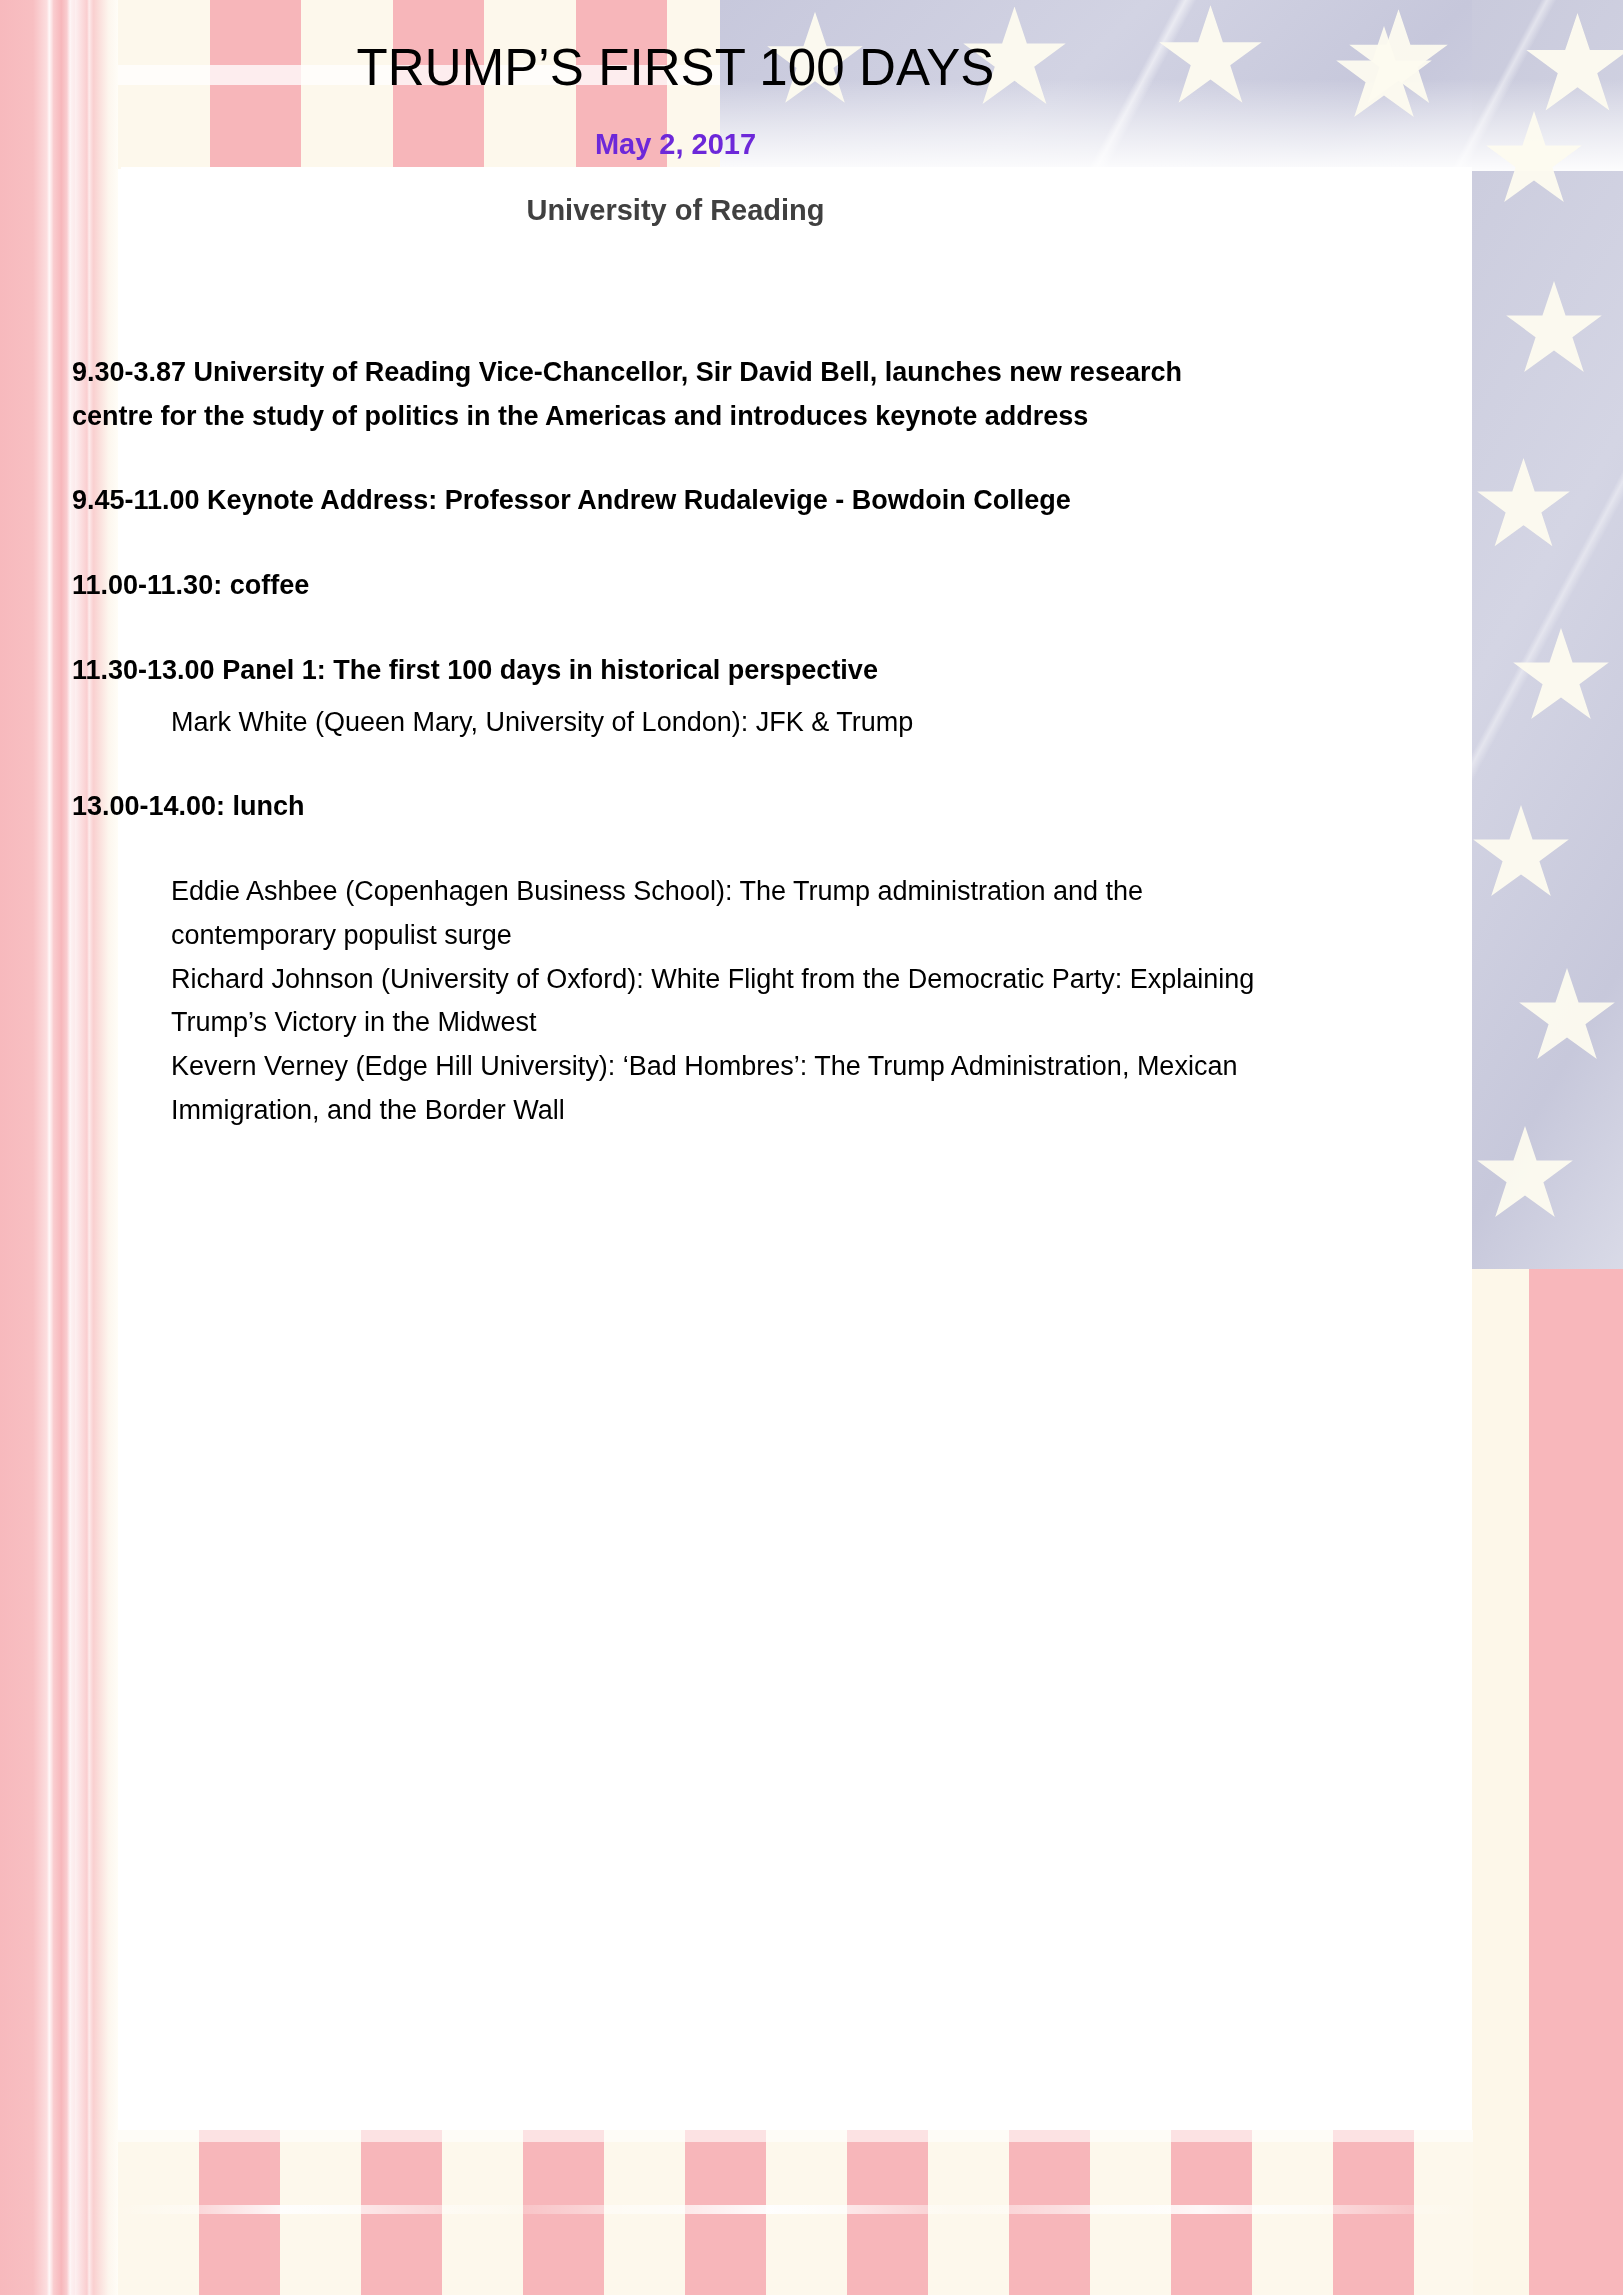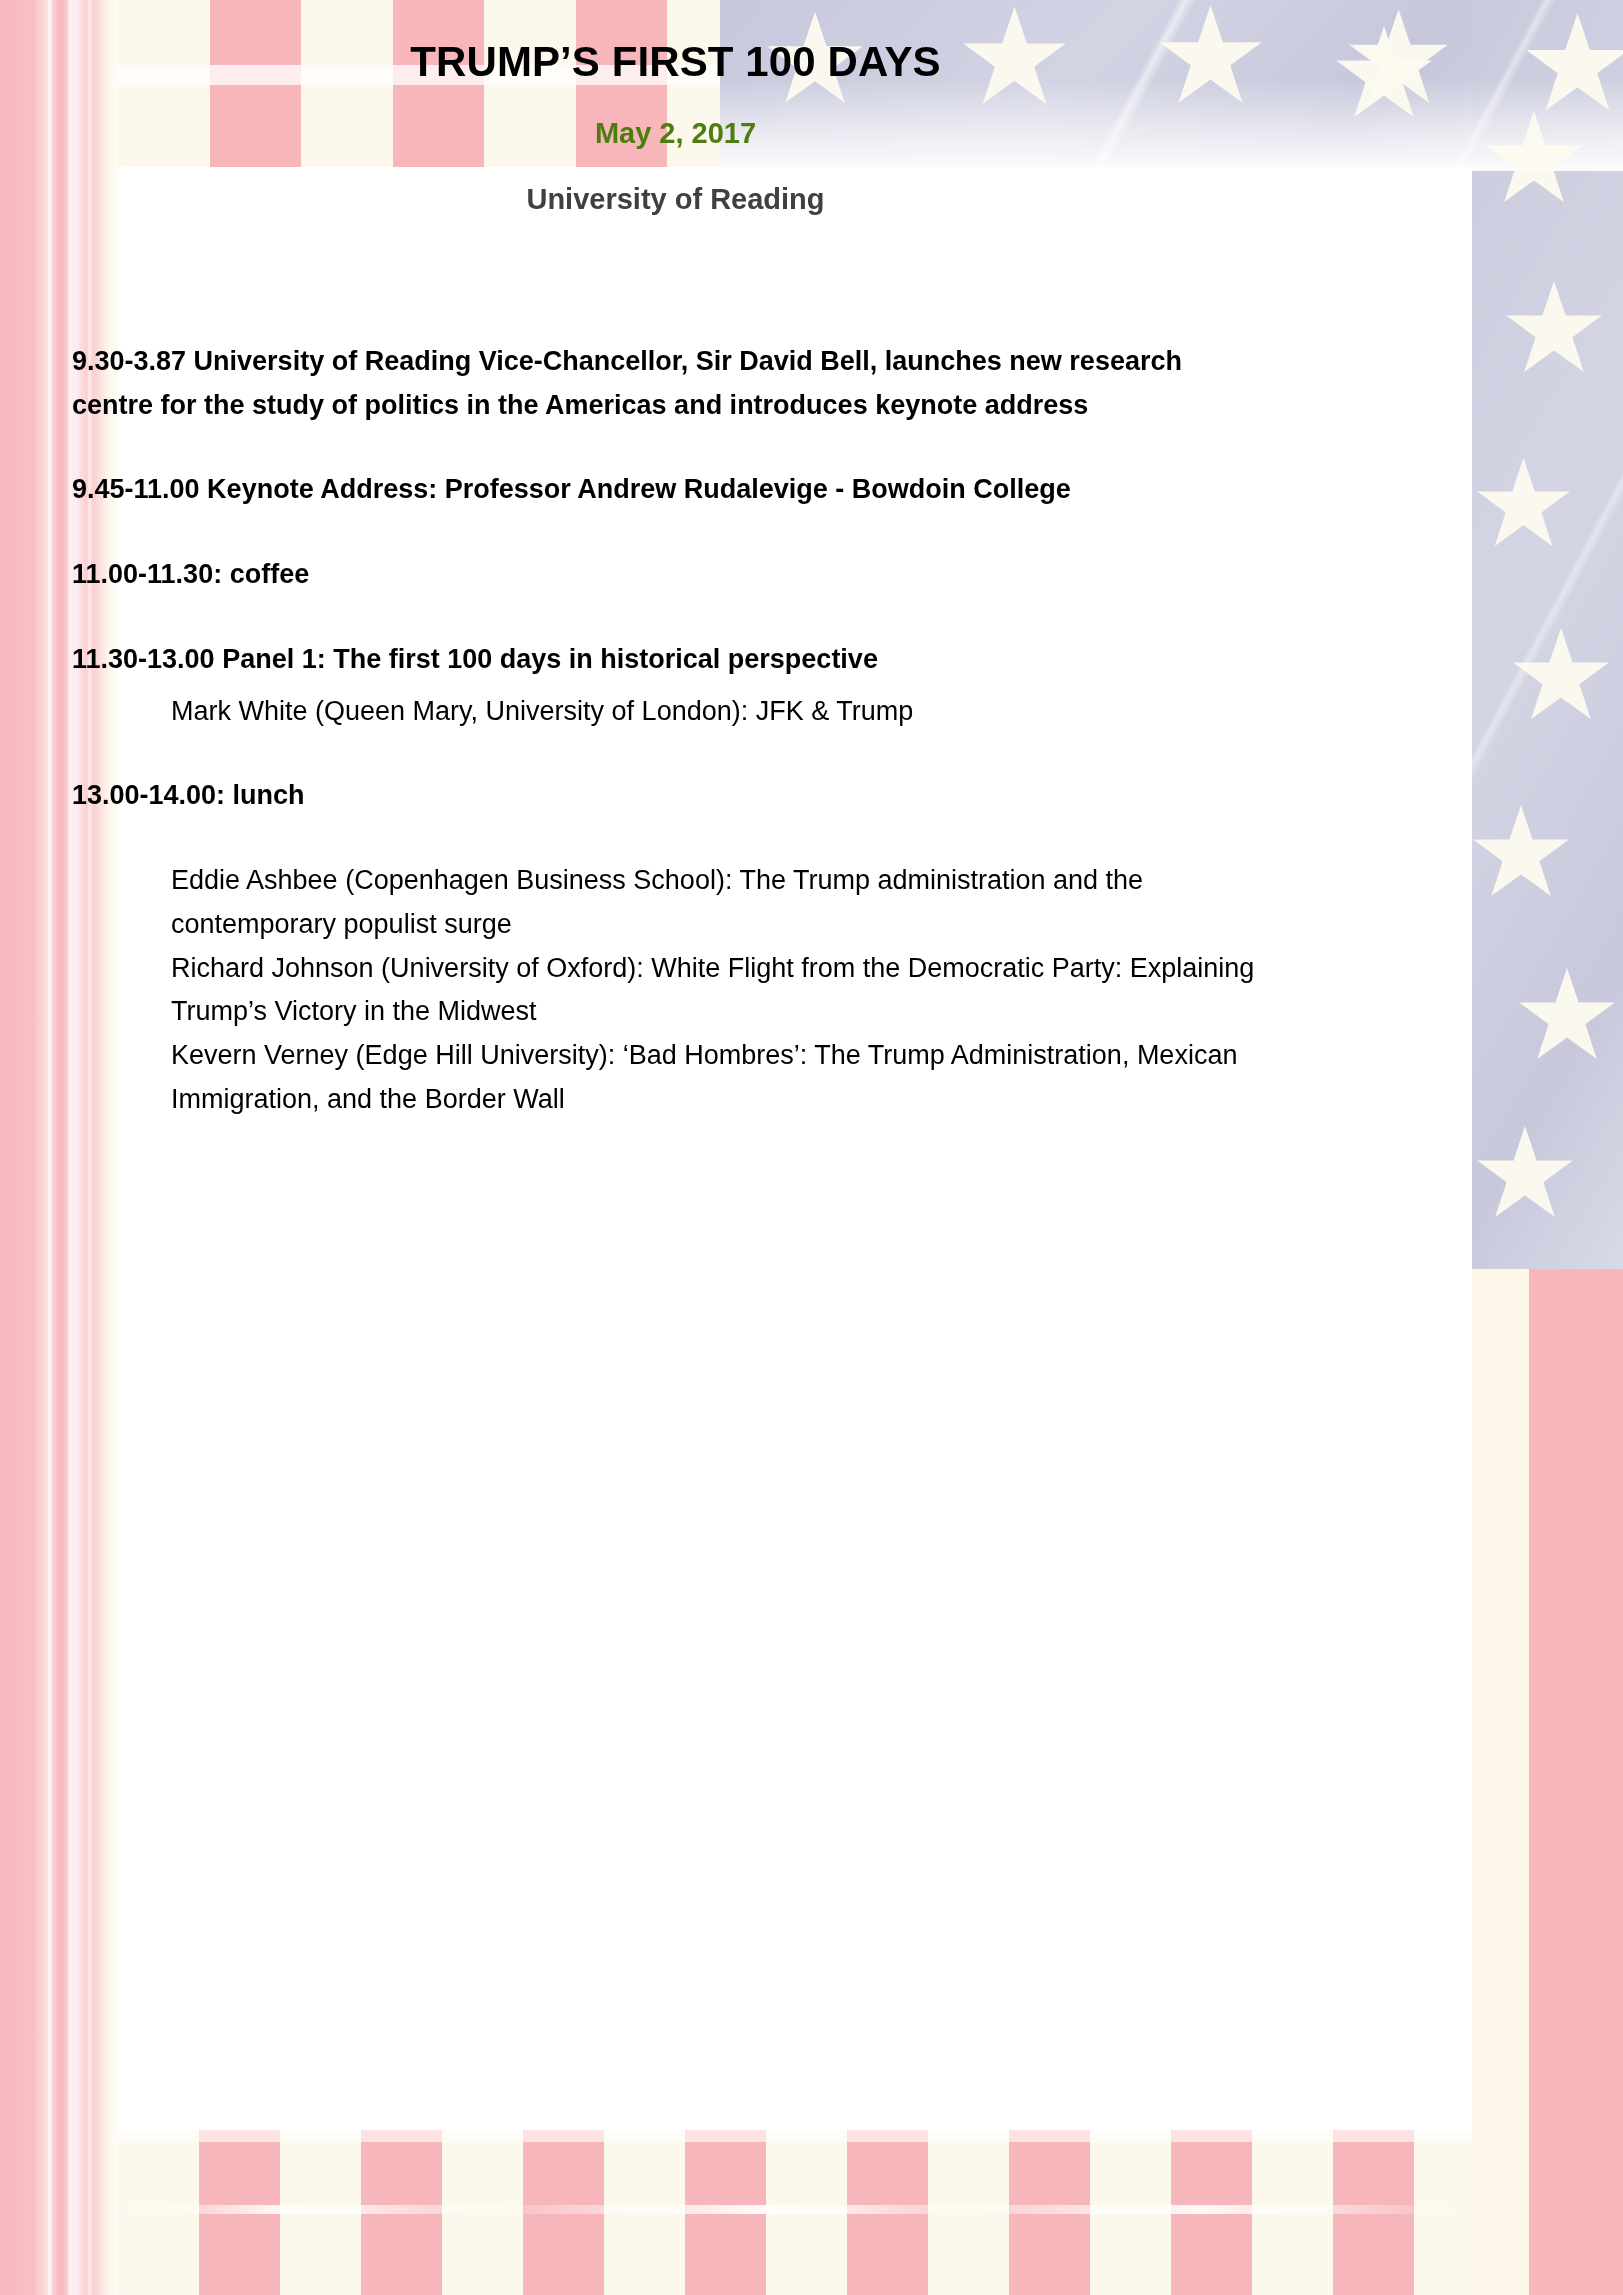--- a/index.html
+++ b/index.html
@@ -123,32 +123,32 @@
   #content {
     position: absolute;
     left: 0; top: 0;
     width: 1351px;
     z-index: 2;
     padding: 0;
   }
 
   .doc-title {
     text-align: center;
-    font-size: 42px;
-    font-weight: bold;
+    font-size: 51px;
+    font-weight: normal;
     letter-spacing: 0.1px;
     color: #000;
     margin: 38px 0 0 0;
     font-stretch: condensed;
   }
   .doc-subtitle {
     text-align: center;
     font-size: 29px;
     font-weight: bold;
-    color: #4d7c0f;
+    color: #6d28d9;
     margin: 31px 0 0 0;
   }
   .doc-venue {
     text-align: center;
     font-size: 29px;
     font-weight: bold;
     color: #404040;
     margin: 33px 0 0 0;
   }
 

